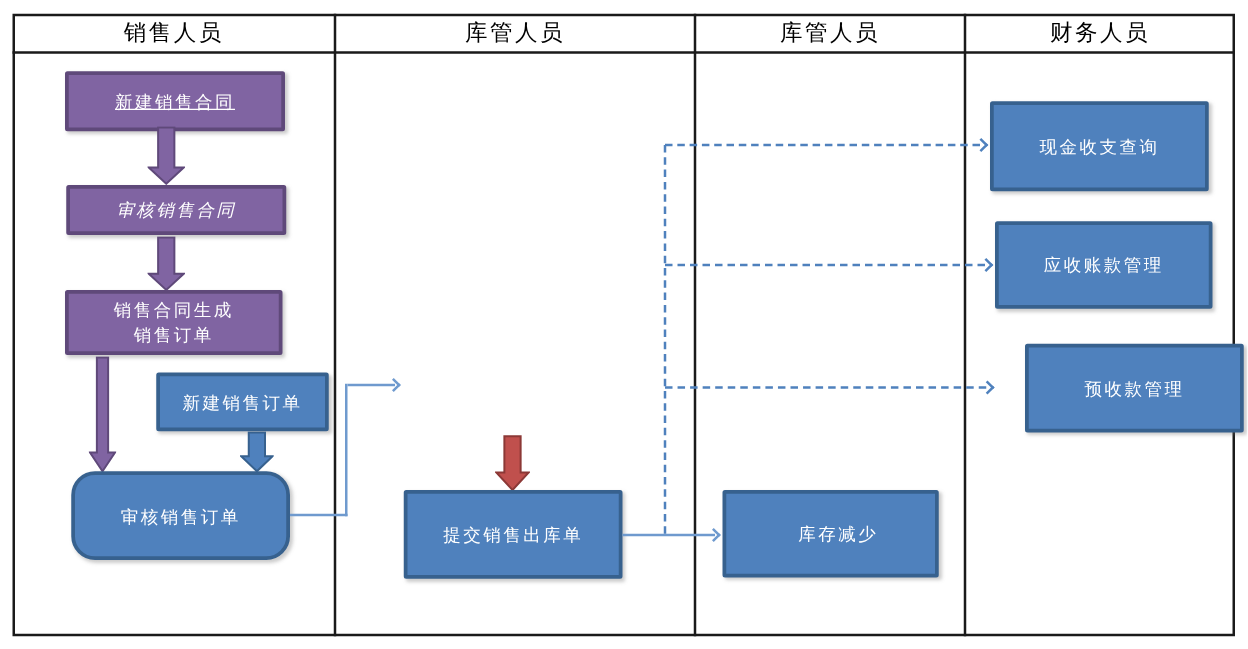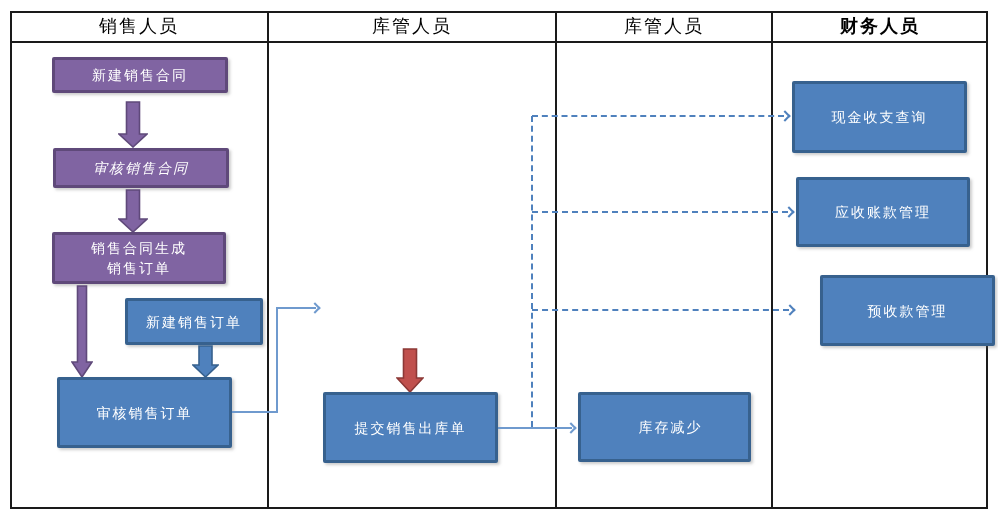--- a/index.html
+++ b/index.html
@@ -52,40 +52,40 @@
 
   <div class="frame"></div>
   <div class="hline-header"></div>
   <div class="vline" style="left:267px;"></div>
   <div class="vline" style="left:555px;"></div>
   <div class="vline" style="left:771px;"></div>
 
   <div class="lane-header" style="left:10px;width:258px;">销售人员</div>
   <div class="lane-header" style="left:268px;width:288px;">库管人员</div>
   <div class="lane-header" style="left:556px;width:216px;">库管人员</div>
-  <div class="lane-header" style="left:772px;width:216px;font-weight:bold;">财务人员</div>
+  <div class="lane-header" style="left:772px;width:216px;">财务人员</div>
 
-  <div class="node purple" style="left:52px;top:57px;width:176px;height:36px;">新建销售合同</div>
+  <div class="node purple" style="left:52px;top:57px;width:176px;height:48px;text-decoration:underline;">新建销售合同</div>
   <svg class="blockarrow" style="left:118px;top:101px;" width="30" height="47">
     <polygon class="pa" points="8.5,1 21.5,1 21.5,33 29,33 15,46 1,33 8.5,33"></polygon>
   </svg>
   <div class="node purple" style="left:53px;top:148px;width:176px;height:40px;font-style:italic;">审核销售合同</div>
   <svg class="blockarrow" style="left:118px;top:189px;" width="30" height="44">
     <polygon class="pa" points="8.5,1 21.5,1 21.5,30 29,30 15,43 1,30 8.5,30"></polygon>
   </svg>
   <div class="node purple" style="left:52px;top:232px;width:174px;height:52px;">销售合同生成
 销售订单</div>
   <svg class="blockarrow" style="left:71px;top:285px;" width="22" height="93">
     <polygon class="pa" points="6.5,1 15.5,1 15.5,77 21,77 11,92 1,77 6.5,77"></polygon>
   </svg>
   <div class="node blue" style="left:125px;top:298px;width:138px;height:47px;">新建销售订单</div>
   <svg class="blockarrow" style="left:192px;top:345px;" width="27" height="33">
     <polygon class="ba" points="7,1 20,1 20,20 26,20 13.5,32 1,20 7,20"></polygon>
   </svg>
-  <div class="node blue" style="left:57px;top:377px;width:175px;height:71px;">审核销售订单</div>
+  <div class="node blue" style="left:57px;top:377px;width:175px;height:71px;border-radius:19px;">审核销售订单</div>
 
   <div class="seg" style="left:232px;top:411px;width:46px;height:2px;"></div>
   <div class="seg" style="left:276px;top:307px;width:2px;height:106px;"></div>
   <div class="seg" style="left:278px;top:307px;width:38px;height:2px;"></div>
   <div class="chevron solid" style="left:311px;top:304px;"></div>
 
   <svg class="blockarrow" style="left:396px;top:348px;" width="28" height="45">
     <polygon class="ra" points="7.5,1 20.5,1 20.5,30 27,30 14,44 1,30 7.5,30"></polygon>
   </svg>
   <div class="node blue" style="left:323px;top:392px;width:175px;height:71px;">提交销售出库单</div>

